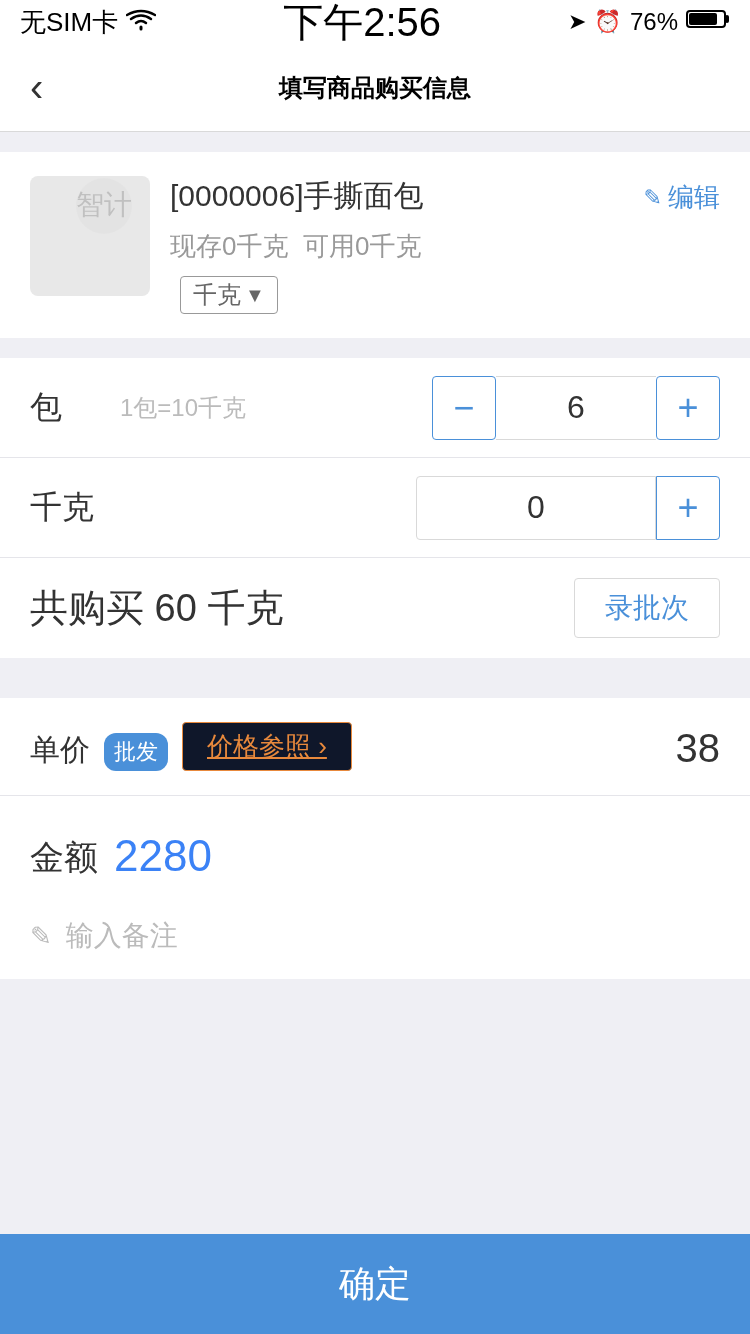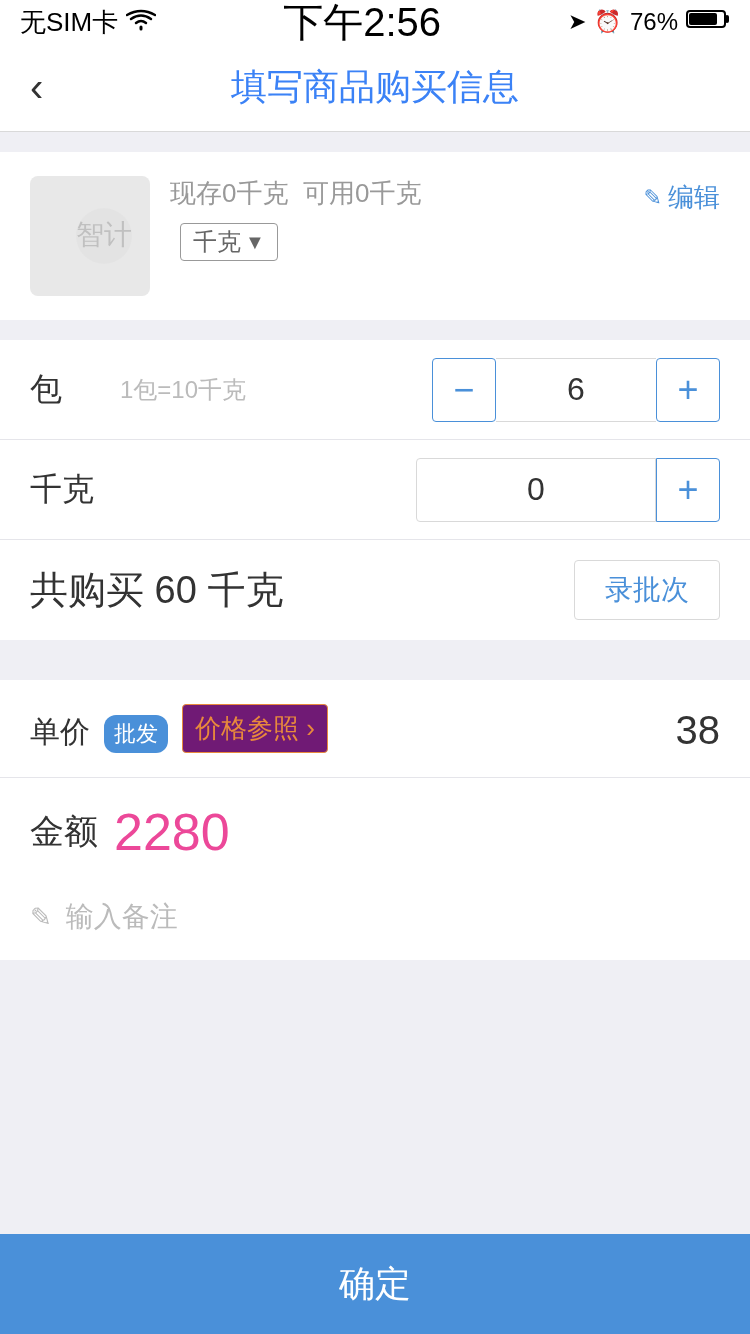--- a/index.html
+++ b/index.html
@@ -40,42 +40,41 @@
       padding: 0 30px;
     }
     .nav-back {
       position: absolute;
       left: 30px;
       font-size: 36px;
       color: #333;
       cursor: pointer;
     }
     .nav-title {
-      font-size: 36px;
-      font-weight: 400;
-      color: #3b82f6;
+      font-size: 24px;
+      font-weight: 700;
+      color: #000000;
     }
 
     
     .product-card {
       background: #fff;
       margin-top: 20px;
       padding: 24px 30px;
       display: flex;
       align-items: flex-start;
       gap: 20px;
     }
     .product-image {
       width: 120px;
       height: 120px;
       background: #e8e8e8;
       border-radius: 8px;
       flex-shrink: 0;
       display: flex;
-      align-items: center;
       justify-content: center;
       padding-left: 28px;
     }
     .product-image svg { width: 60px; height: 60px; opacity: 0.5; }
     .product-info { flex: 1; }
     .product-name { font-size: 30px; color: #333; margin-bottom: 12px; }
     .product-stock { font-size: 26px; color: #999; margin-bottom: 12px; }
     .product-unit-row { display: flex; align-items: center; font-size: 26px; color: #999; }
     .unit-badge {
       border: 1px solid #999;
@@ -197,46 +196,48 @@
       background: #4a90d9;
       color: #fff;
       font-size: 22px;
       border-radius: 12px;
       padding: 4px 10px;
       margin: 0 14px;
     }
     .price-ref-btn {
       border: 1px solid #e8893c;
       border-radius: 4px;
-      padding: 6px 12px;
+      padding: 6px 24px;
       font-size: 26px;
       color: #e8893c;
-      background: #701a75;
+      background: #0f172a;
       display: flex; align-items: center; gap: 4px;
       cursor: pointer;
+      text-decoration: underline;
     }
     .price-value {
       margin-left: auto;
       font-size: 40px;
       color: #333;
       font-weight: 400;
     }
 
     
     .amount-section {
       background: #fff;
       padding: 24px 30px 0;
     }
     .amount-row {
       display: flex;
-      align-items: center;
+      align-items: flex-end;
       margin-bottom: 20px;
+      margin-top: 11px;
     }
     .amount-label { font-size: 34px; color: #333; }
-    .amount-value { font-size: 52px; color: #ec4899; margin-left: 16px; }
+    .amount-value { font-size: 44px; color: #3b82f6; margin-left: 16px; }
     .note-row {
       display: flex;
       align-items: center;
       padding: 16px 0 24px;
       gap: 14px;
     }
     .note-icon { color: #bbb; font-size: 26px; }
     .note-text { font-size: 28px; color: #bbb; }
 
     
@@ -296,20 +297,23 @@
 
 <div class="product-card">
   <div class="product-image">
 
     <svg viewBox="0 0 60 60" width="80" height="80">
       <circle cx="30" cy="30" r="28" fill="#e0e0e0"></circle>
       <text x="30" y="38" text-anchor="middle" font-size="28" fill="#999">智计</text>
     </svg>
   </div>
   <div class="product-info">
+    <div class="product-name">
+      <span>[0000006]</span><span>手撕面包</span>
+    </div>
     <div class="product-stock">
       <span>现存0千克</span>&nbsp;&nbsp;<span>可用0千克</span>
     </div>
     <div class="product-unit-row">
       <span class="unit-badge">
         <span>千克</span>
         <span style="font-size:20px; color:#666;">▼</span>
       </span>
     </div>
   </div>

